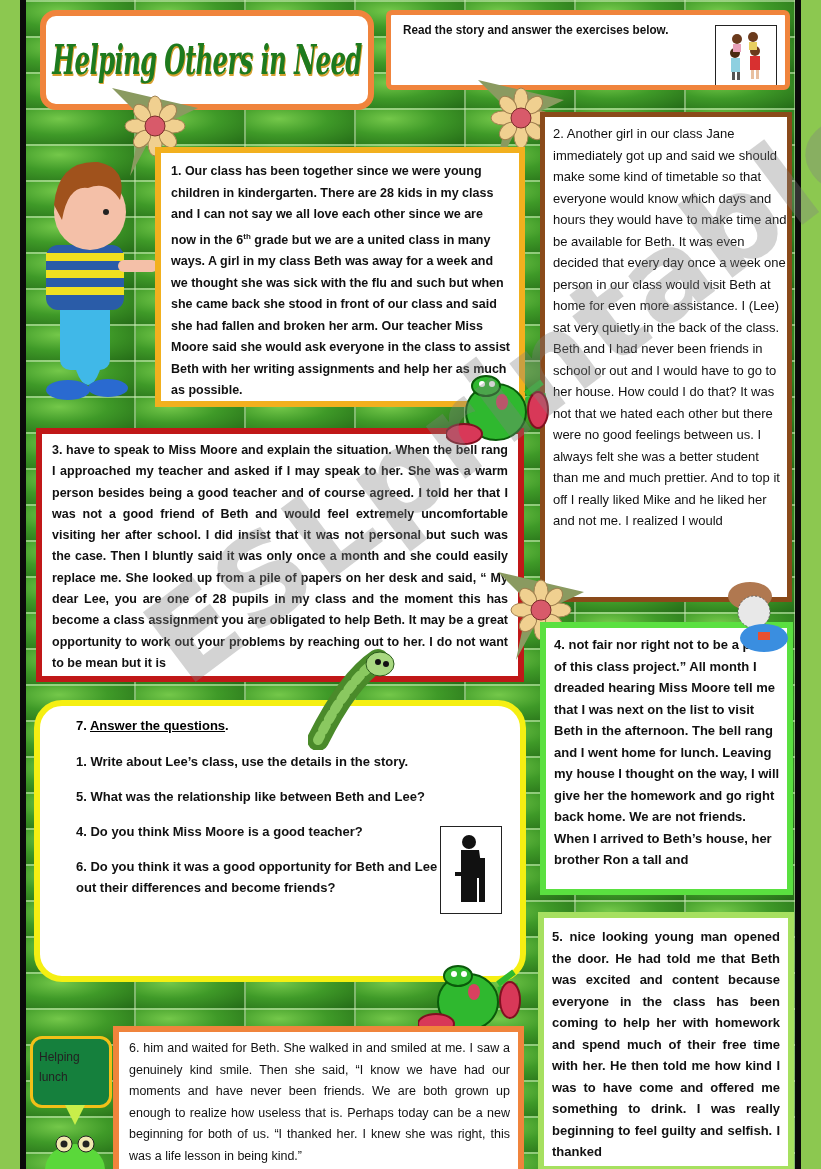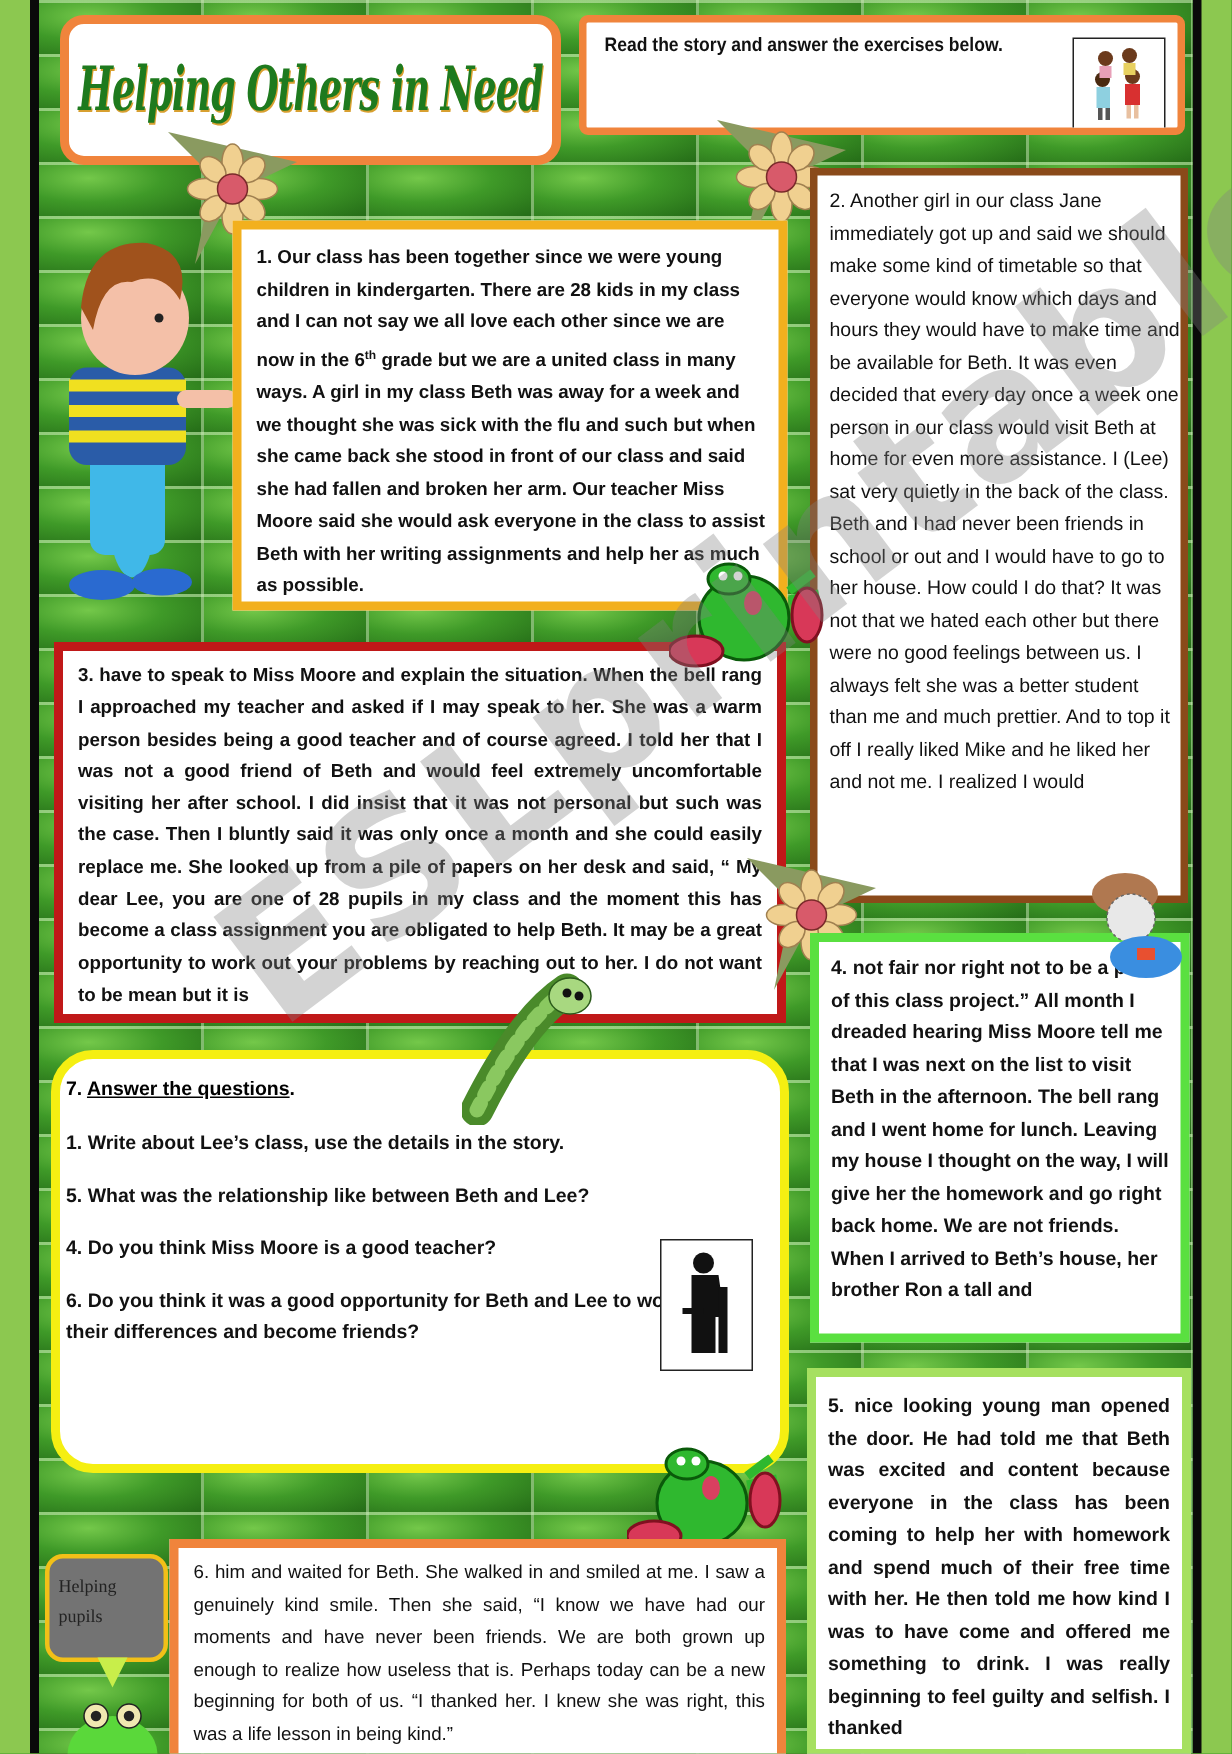--- a/index.html
+++ b/index.html
@@ -72,21 +72,21 @@
     border: 6px solid #c01818; padding: 6px 10px 0 10px;
   }
   .p3-box .para { font-size: 12.5px; line-height: 21.3px; }
   .p4-box {
     left: 540px; top: 622px; width: 253px; height: 273px;
     border: 6px solid #5ae040; padding: 6px 6px 0 8px;
   }
   .p4-box .para { font-size: 13px; line-height: 21.5px; }
   .q-box {
     left: 34px; top: 700px; width: 492px; height: 282px;
-    border: 6px solid #f5ef12; border-radius: 28px; padding: 10px 14px 0 4px;
+    border: 6px solid #f5ef12; border-radius: 28px; padding: 10px 14px 0 36px;
   }
   .q-title { font-size: 13px; font-weight: bold; line-height: 20px; margin-bottom: 15px; font-family: "Liberation Sans", sans-serif; }
   .q-title u { text-decoration: underline; }
   .q-item {
     font-family: Liberation Sans, sans-serif; font-size: 13px; font-weight: bold;
     line-height: 21px; margin-bottom: 14px; color: #111;
   }
   .q-item.wide { margin-bottom: 0; }
   .reader-pic {
     position: absolute; left: 400px; top: 120px; width: 62px; height: 88px;
@@ -98,23 +98,23 @@
     border: 6px solid #a6e060; padding: 8px 8px 0 8px;
   }
   .p5-box .para { font-size: 13px; line-height: 21.5px; }
   .p6-box {
     left: 113px; top: 1026px; width: 411px; height: 150px;
     border: 6px solid #f0843c; padding: 6px 8px 0 10px;
   }
   .p6-box .para { font-size: 12.5px; line-height: 21.5px; }
   .bubble {
     position: absolute; left: 30px; top: 1036px; width: 82px; height: 72px;
-    background: #737373; border: 3px solid #f2c018; border-radius: 12px;
+    background: #15803d; border: 3px solid #f2c018; border-radius: 12px;
     padding: 8px 6px;
-    font-family: Liberation Serif, serif; font-size: 12px; color: #222; line-height: 20px;
+    font-family: Liberation Sans, sans-serif; font-size: 12px; color: #222; line-height: 20px;
   }
   .bubble::after {
     content: ""; position: absolute; left: 32px; bottom: -20px;
     border-left: 10px solid transparent; border-right: 10px solid transparent;
     border-top: 20px solid #c8ee4a;
   }
   .sticker { position: absolute; }
   .watermark {
     position: absolute; left: 120px; top: 600px;
     transform: rotate(-37deg); transform-origin: left top;
@@ -284,21 +284,21 @@
   <ellipse cx="92" cy="38" rx="10" ry="18" fill="#d83858" stroke="#801020" stroke-width="2"></ellipse>
   <ellipse cx="18" cy="62" rx="18" ry="10" fill="#d83858" stroke="#801020" stroke-width="2"></ellipse>
 </svg>
 
 <div class="box p6-box">
   <p class="para justify">6. him and waited for Beth. She walked in and smiled at me. I saw a genuinely kind smile. Then she said, “I know we have had our moments and have never been friends. We are both grown up enough to realize how useless that is. Perhaps today can be a new beginning for both of us. “I thanked her. I knew she was right, this was a life lesson in being kind.”</p>
 </div>
 
 <div class="bubble">
   <div>Helping</div>
-  <div>pupils</div>
+  <div>lunch</div>
 </div>
 
 <svg class="sticker" style="left:40px;top:1130px" width="70" height="40" viewBox="0 0 70 40">
   <ellipse cx="35" cy="40" rx="30" ry="26" fill="#5ad83a"></ellipse>
   <circle cx="24" cy="14" r="8" fill="#f0e8b0" stroke="#222"></circle>
     <circle cx="46" cy="14" r="8" fill="#f0e8b0" stroke="#222"></circle>
   <circle cx="24" cy="14" r="3.5" fill="#222"></circle>
     <circle cx="46" cy="14" r="3.5" fill="#222"></circle>
 </svg>
 

